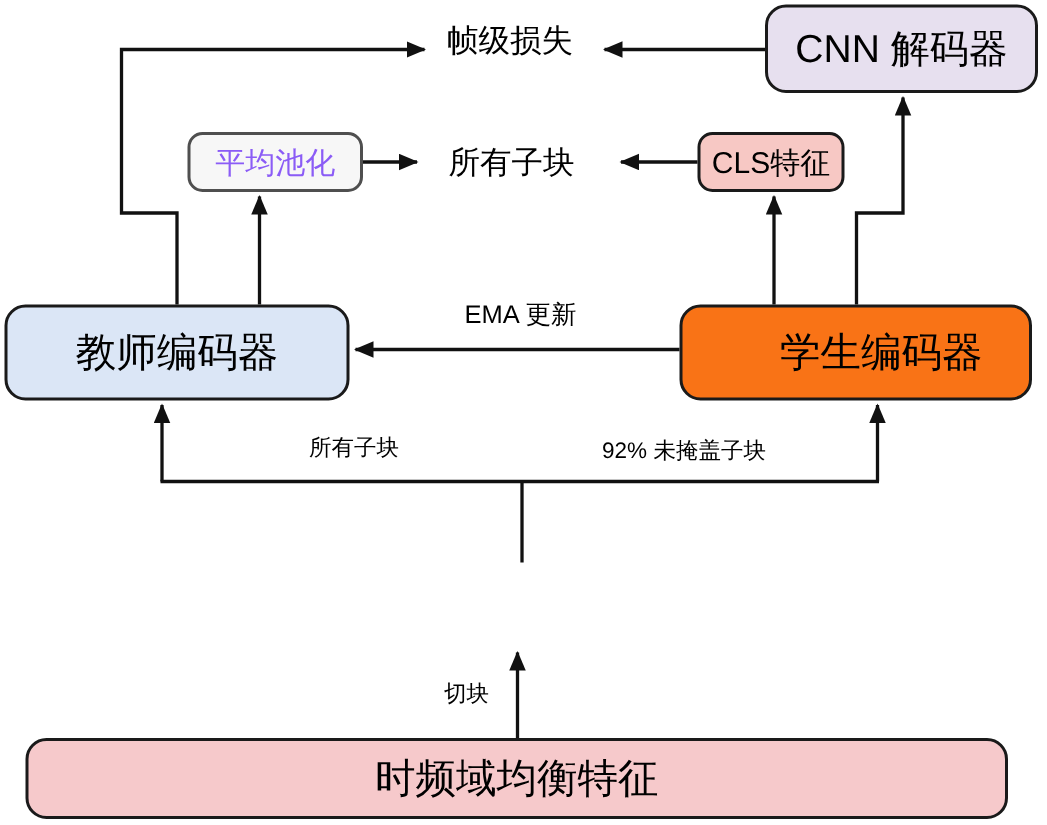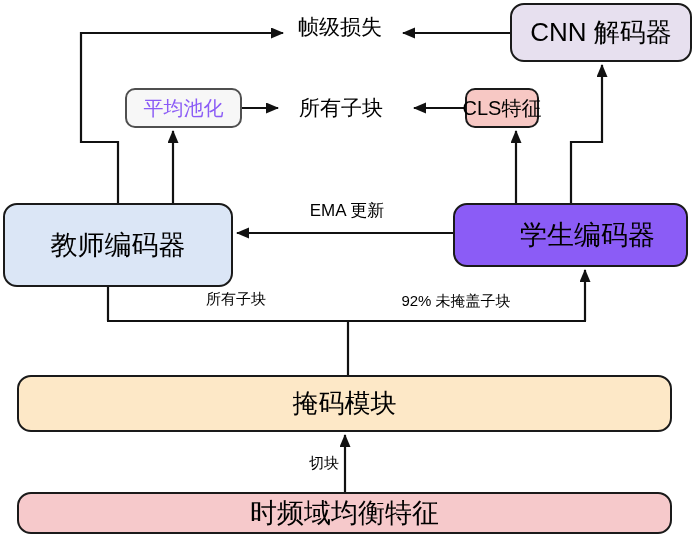--- a/index.html
+++ b/index.html
@@ -28,41 +28,41 @@
   }
   .node-large {
     font-size: 27px;
     border-radius: 14px;
   }
   .node-small {
     font-size: 20px;
     border-radius: 10px;
   }
   #node-cnn-decoder { left: 510px; top: 3px;  width: 182px; height: 59px; font-size: 26px; }
-  #node-teacher     { left: 3px;   top: 203px; width: 230px; height: 84px; }
+  #node-teacher     { left: 3px;   top: 203px; width: 230px; height: 64px; }
   #node-student     { left: 453px; top: 203px; width: 235px; height: 64px; }
   #node-mask        { left: 17px;  top: 375px; width: 655px; height: 57px; font-size: 26px; }
-  #node-tf          { left: 17px;  top: 492px; width: 655px; height: 42px; }
+  #node-tf          { left: 17px;  top: 492px; width: 655px; height: 54px; }
   #node-avg-pooling { left: 125px; top: 88px;  width: 117px;  height: 40px;
                       border-color: #4f4f4f; color: #8b5cf6; border-width: 2px; }
-  #node-cls         { left: 465px; top: 88px;  width: 74px;  height: 40px; }
+  #node-cls         { left: 465px; top: 88px;  width: 98px;  height: 40px; }
 
   .free-label {
     position: absolute;
     transform: translate(-50%, -50%);
     color: #000000;
     white-space: nowrap;
     font-size: 15px;
   }
   #label-frame-loss    { left: 340px; top: 27px;  font-size: 21px; }
   #label-sentence-loss { left: 341px; top: 108px; font-size: 21px; }
   #label-ema-update    { left: 347px; top: 210px; font-size: 17px; }
   #label-all-subblocks { left: 236px; top: 299px; }
   #label-unmasked      { left: 456px; top: 301px; }
-  #label-chunking      { left: 324px; top: 463px; }
+  #label-chunking      { left: 311px; top: 463px; }
 </style>
 </head>
 <body>
 
 <div id="canvas">
 
   <svg id="wires" viewBox="0 0 698 550" xmlns="http://www.w3.org/2000/svg">
     <defs>
       <marker id="arrow" markerUnits="userSpaceOnUse" markerWidth="14" markerHeight="12" refX="12" refY="5.5" orient="auto">
         <polygon points="0 0, 13 5.5, 0 11" fill="#111111"></polygon>
@@ -94,27 +94,24 @@
   </div>
 
   <div class="node node-small" id="node-cls" style="background-color: rgb(247, 200, 196);">
     <span>CLS特征</span>
   </div>
 
   <div class="node node-large" id="node-teacher" style="background-color: rgb(219, 230, 246);">
     <span>教师编码器</span>
   </div>
 
-  <div class="node node-large" id="node-student" style="background-color: #8b5cf6; padding-left: 34px;">
+  <div class="node node-large" id="node-student" style="background-color: #f97316; padding-left: 34px;">
     <span>学生编码器</span>
   </div>
 
-  <div class="node node-large" id="node-mask" style="background-color: rgb(253, 232, 199);">
-    <span>掩码模块</span>
-  </div>
 
   <div class="node node-large" id="node-tf" style="background-color: rgb(246, 201, 203);">
     <span>时频域均衡特征</span>
   </div>
 
   <div class="free-label" id="label-frame-loss">帧级损失</div>
 
   <div class="free-label" id="label-sentence-loss">所有子块</div>
 
   <div class="free-label" id="label-ema-update">EMA 更新</div>

